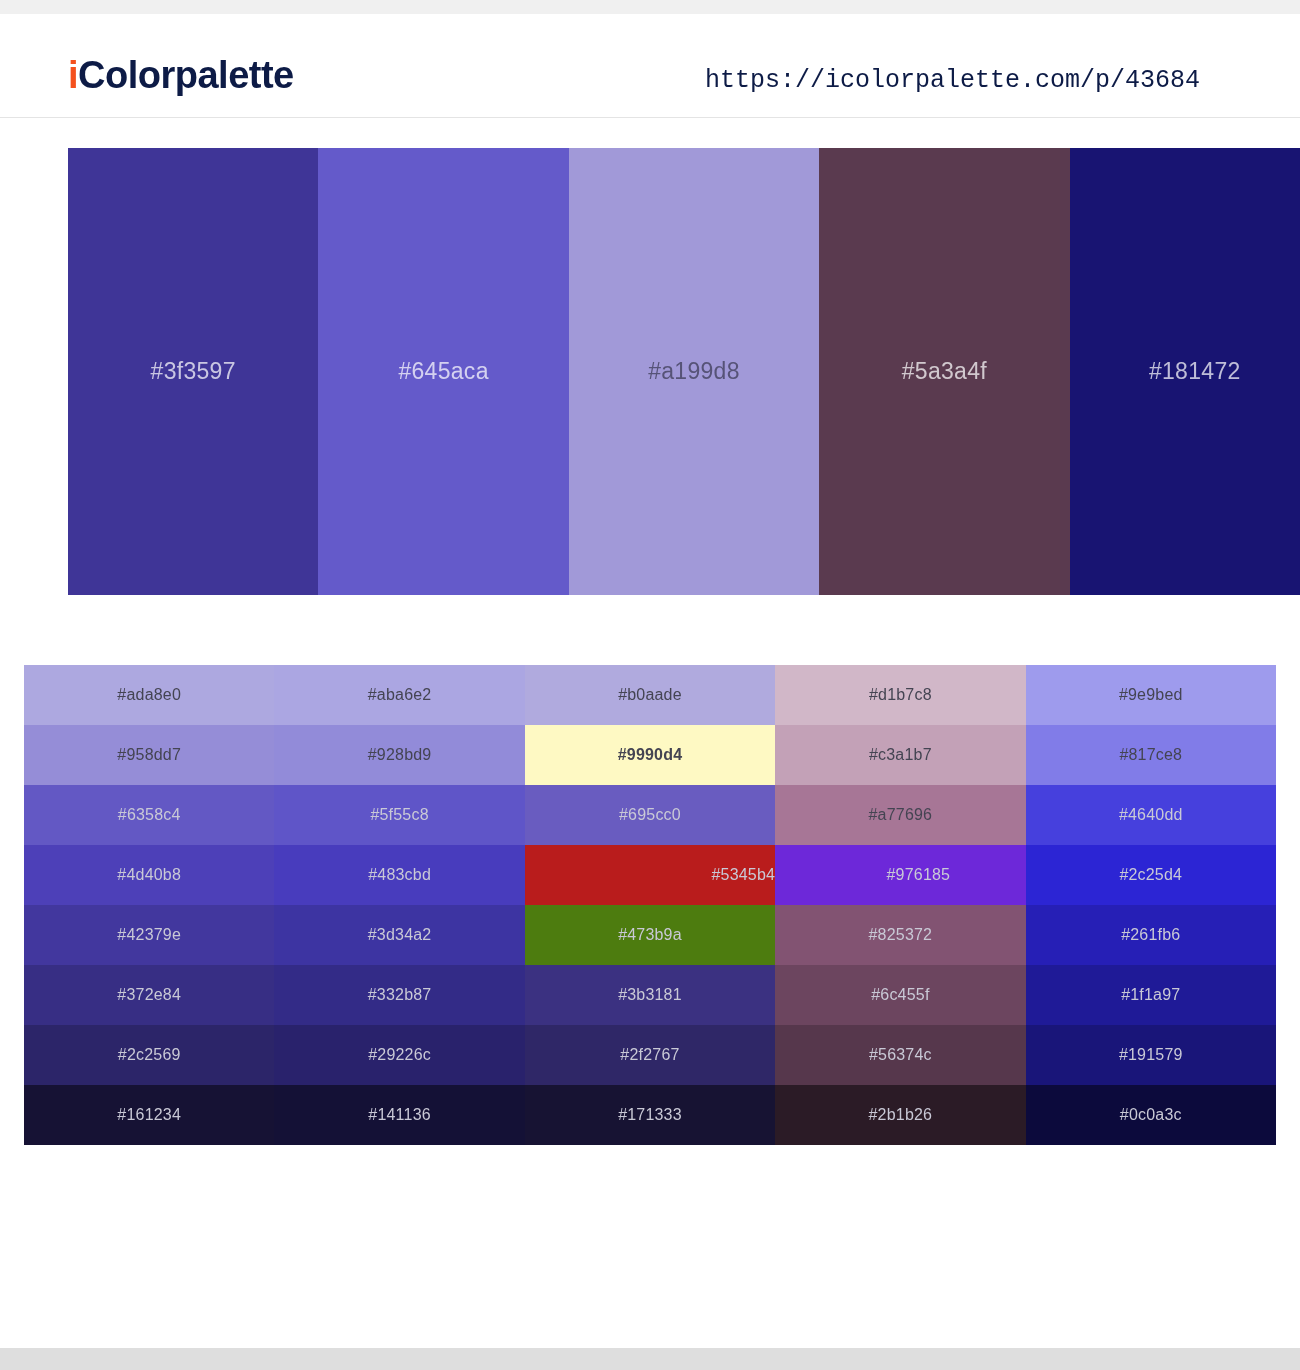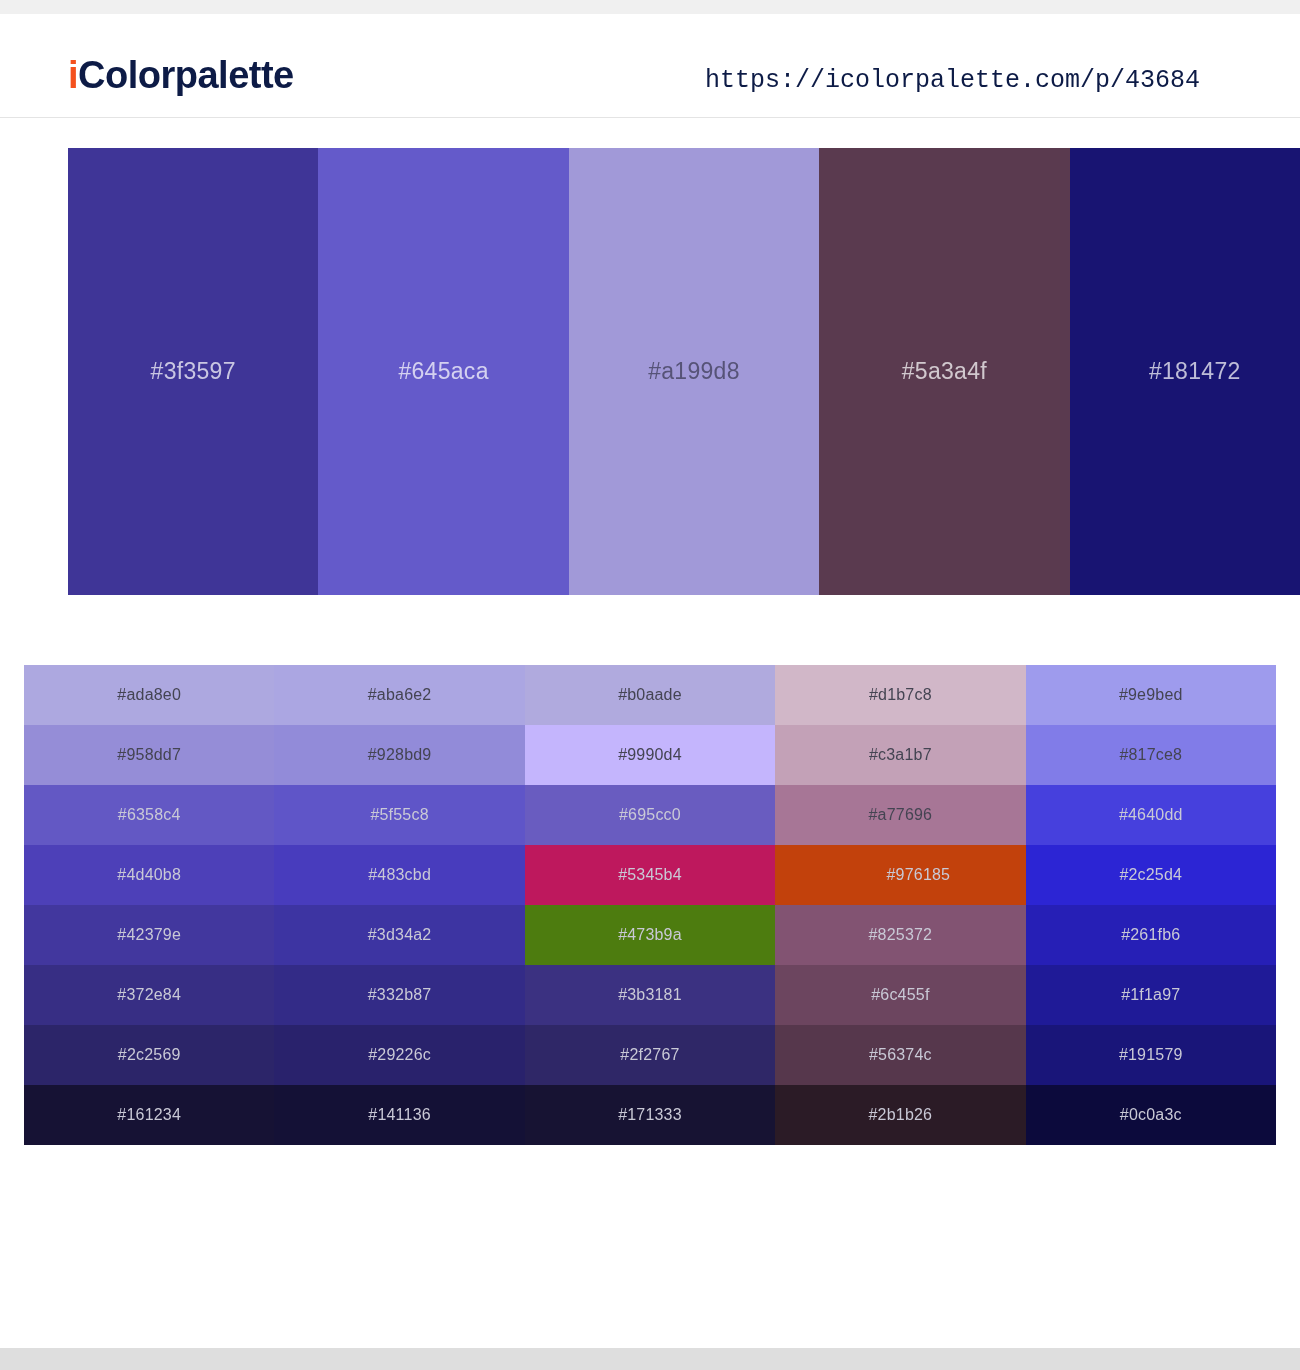--- a/index.html
+++ b/index.html
@@ -166,36 +166,36 @@
         <tr>
           <td class="cell-text-dark" style="background: rgb(173, 168, 224);">#ada8e0</td>
           <td class="cell-text-dark" style="background: rgb(171, 166, 226);">#aba6e2</td>
           <td class="cell-text-dark" style="background: rgb(176, 170, 222);">#b0aade</td>
           <td class="cell-text-dark" style="background: rgb(209, 183, 200);">#d1b7c8</td>
           <td class="cell-text-dark" style="background: rgb(158, 155, 237);">#9e9bed</td>
         </tr>
         <tr>
           <td class="cell-text-dark" style="background: rgb(149, 141, 215);">#958dd7</td>
           <td class="cell-text-dark" style="background: rgb(146, 139, 217);">#928bd9</td>
-          <td class="cell-text-dark" style="background: #c4b5fd;">#9990d4</td>
+          <td class="cell-text-dark" style="background: #fef9c3; font-weight: bold;">#9990d4</td>
           <td class="cell-text-dark" style="background: rgb(195, 161, 183);">#c3a1b7</td>
           <td class="cell-text-dark" style="background: rgb(129, 124, 232);">#817ce8</td>
         </tr>
         <tr>
           <td class="cell-text-light" style="background: rgb(99, 88, 196);">#6358c4</td>
           <td class="cell-text-light" style="background: rgb(95, 85, 200);">#5f55c8</td>
           <td class="cell-text-light" style="background: rgb(105, 92, 192);">#695cc0</td>
           <td class="cell-text-dark" style="background: rgb(167, 118, 150);">#a77696</td>
           <td class="cell-text-light" style="background: rgb(70, 64, 221);">#4640dd</td>
         </tr>
         <tr>
           <td class="cell-text-light" style="background: rgb(77, 64, 184);">#4d40b8</td>
           <td class="cell-text-light" style="background: rgb(72, 60, 189);">#483cbd</td>
-          <td class="cell-text-light" style="background: #be185d;">#5345b4</td>
-          <td class="cell-text-light" style="background: #c2410c; padding-left: 36px;">#976185</td>
+          <td class="cell-text-light" style="background: #b91c1c; text-align: right;">#5345b4</td>
+          <td class="cell-text-light" style="background: #6d28d9; padding-left: 36px;">#976185</td>
           <td class="cell-text-light" style="background: rgb(44, 37, 212);">#2c25d4</td>
         </tr>
         <tr>
           <td class="cell-text-light" style="background: rgb(66, 55, 158);">#42379e</td>
           <td class="cell-text-light" style="background: rgb(61, 52, 162);">#3d34a2</td>
           <td class="cell-text-light" style="background: #4d7c0f;">#473b9a</td>
           <td class="cell-text-light" style="background: rgb(130, 83, 114);">#825372</td>
           <td class="cell-text-light" style="background: rgb(38, 31, 182);">#261fb6</td>
         </tr>
         <tr>

